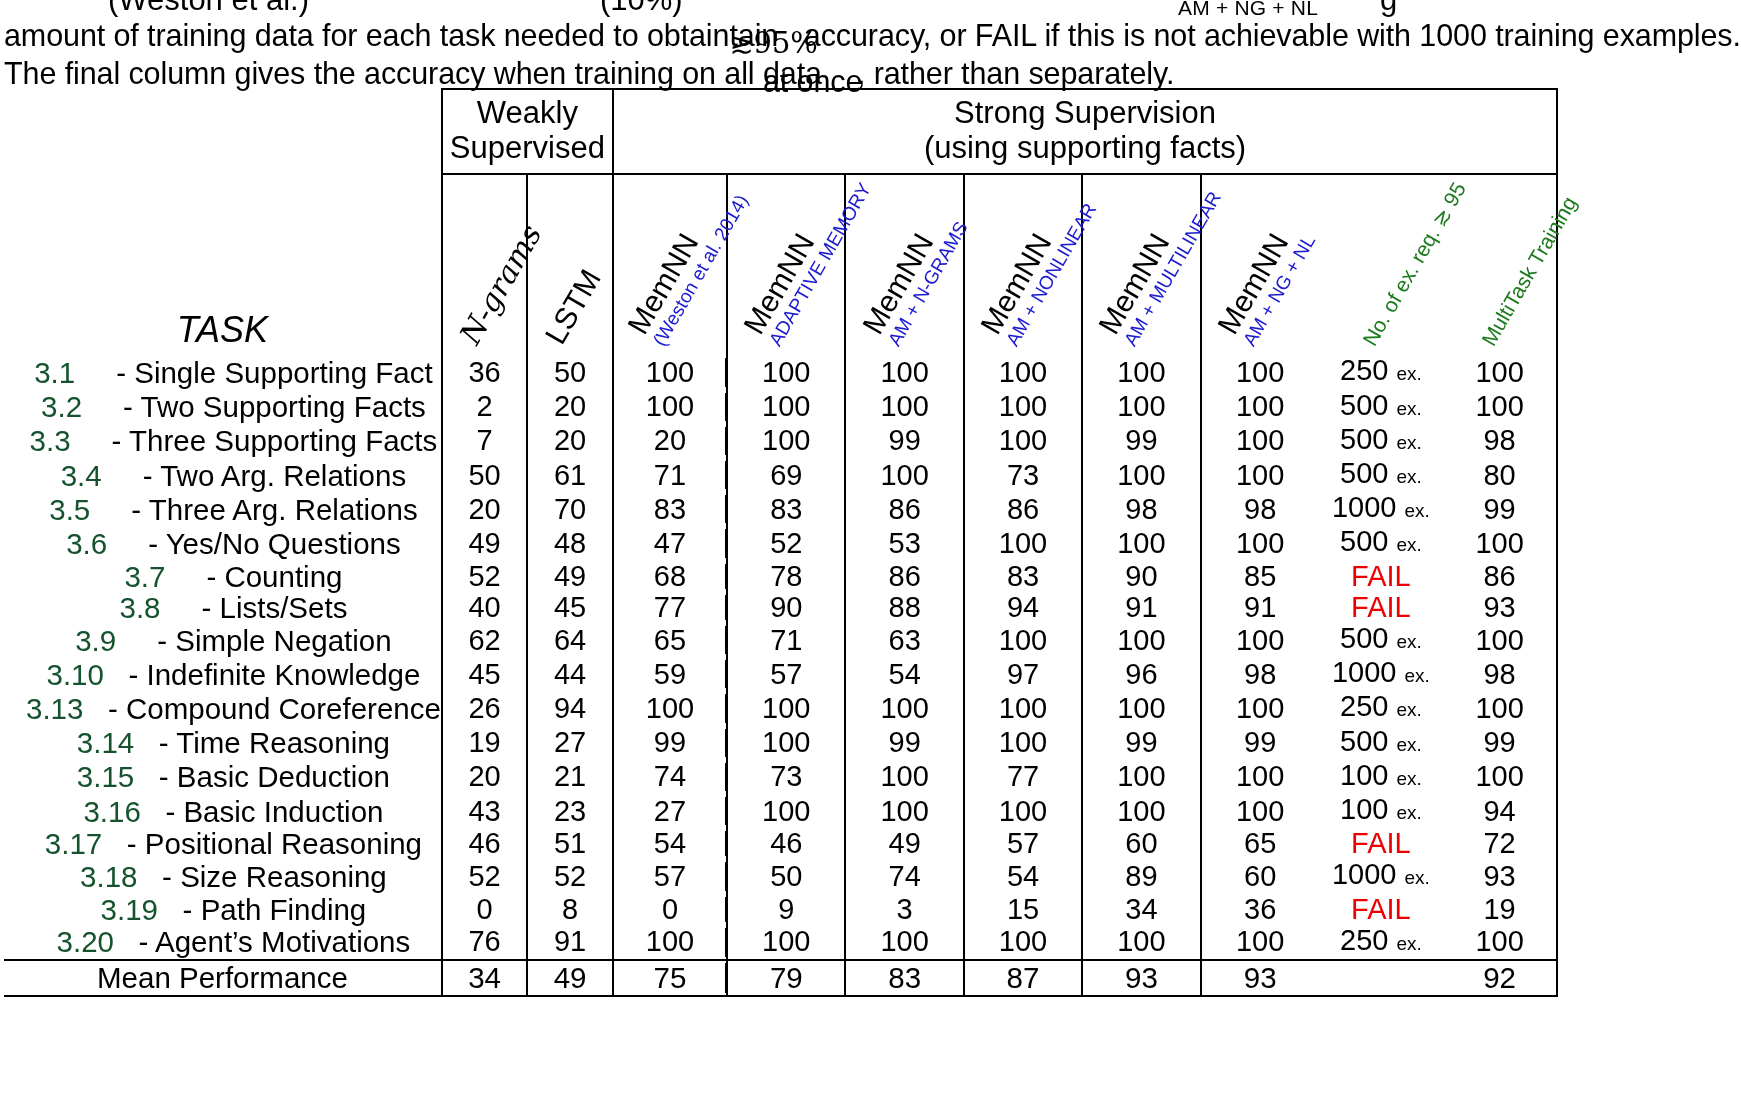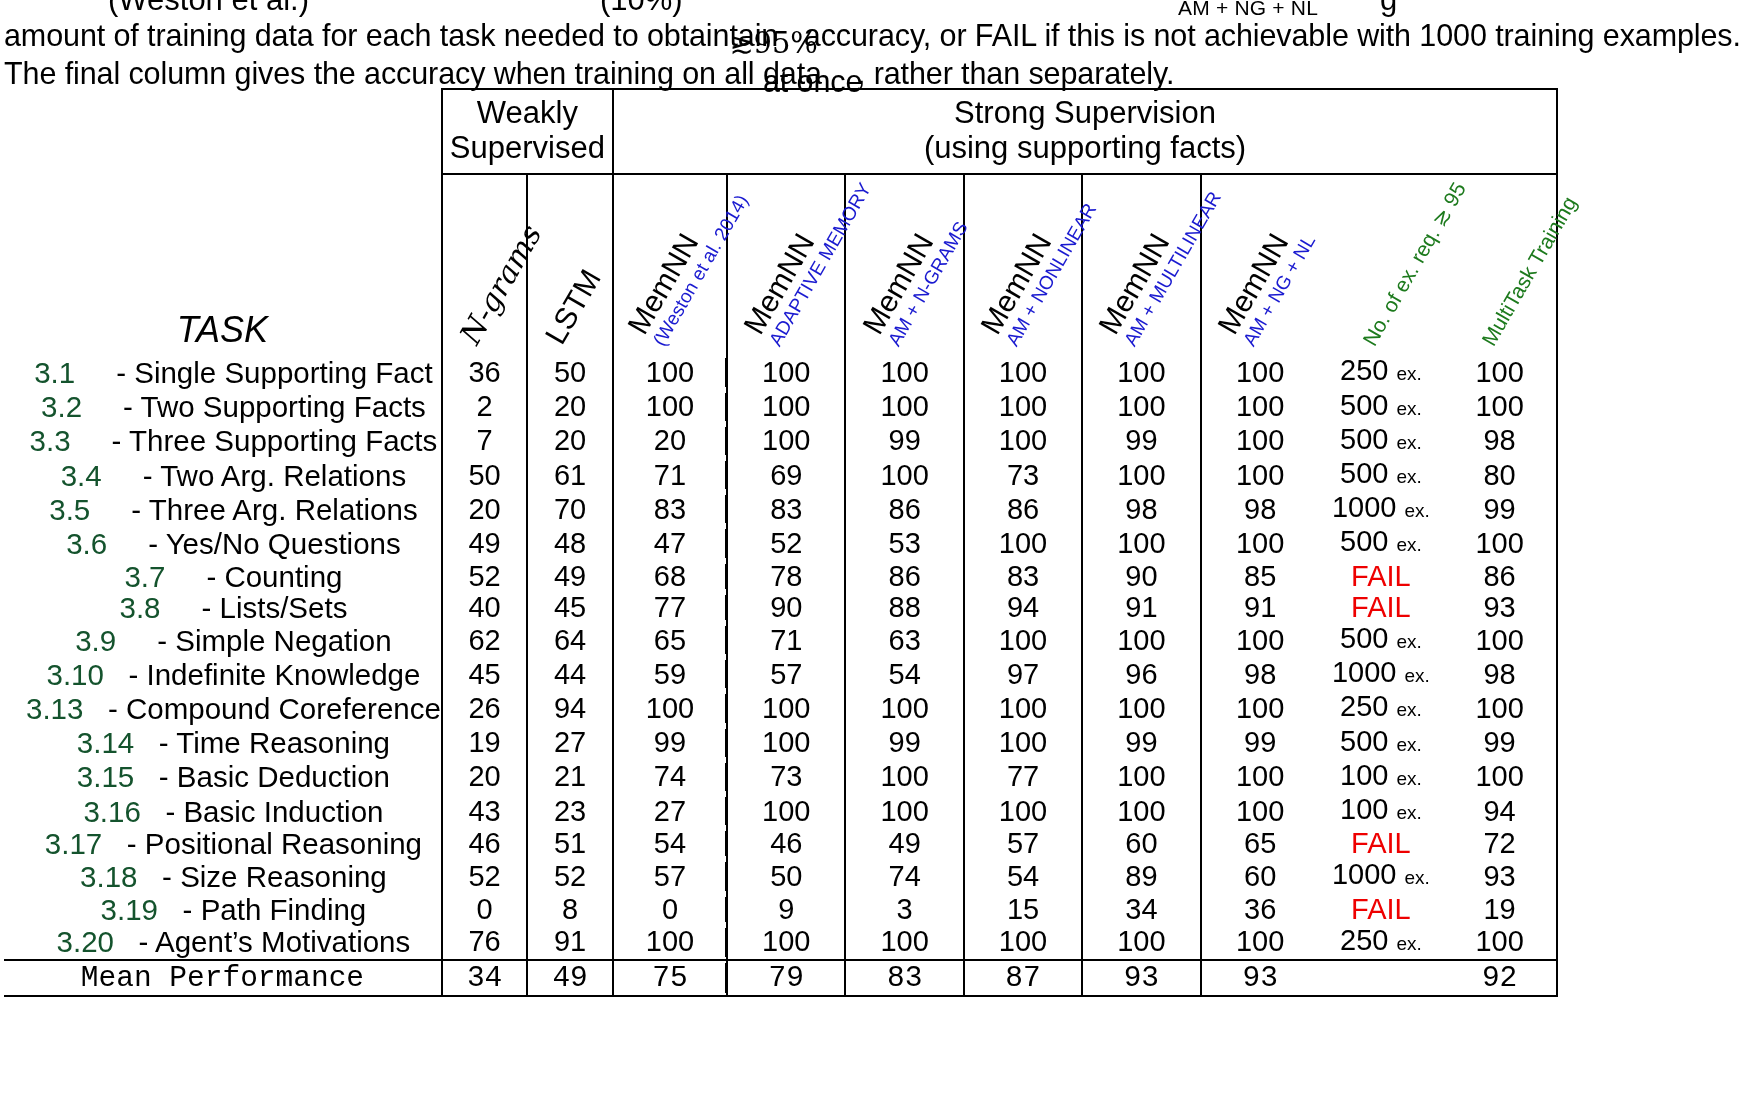--- a/index.html
+++ b/index.html
@@ -153,21 +153,21 @@
     width: 82px;
     text-align: left;
   }
   td.taskhead {
     text-align: center;
     font-size: 36px;
     padding-bottom: 4px !important;
     font-style: italic;
   }
   tr.datarow td { height: 31.2px; line-height: 31.2px; }
-  tr.meanrow td { height: 34px; line-height: 34px; font-size: 29.5px; font-family: Liberation Mono, monospace; }
+  tr.meanrow td { height: 34px; line-height: 34px; font-size: 29.5px; }
   td.meanlabel { text-align: center; padding-left: 0 !important; }
 
   .req { color: #000000; font-size: 29px; white-space: nowrap; }
   .req .ex { font-size: 19px; }
   .fail { color: #ee0000; font-size: 29px; }
 </style>
 </head>
 <body>
 
 <div class="caption-zone">

